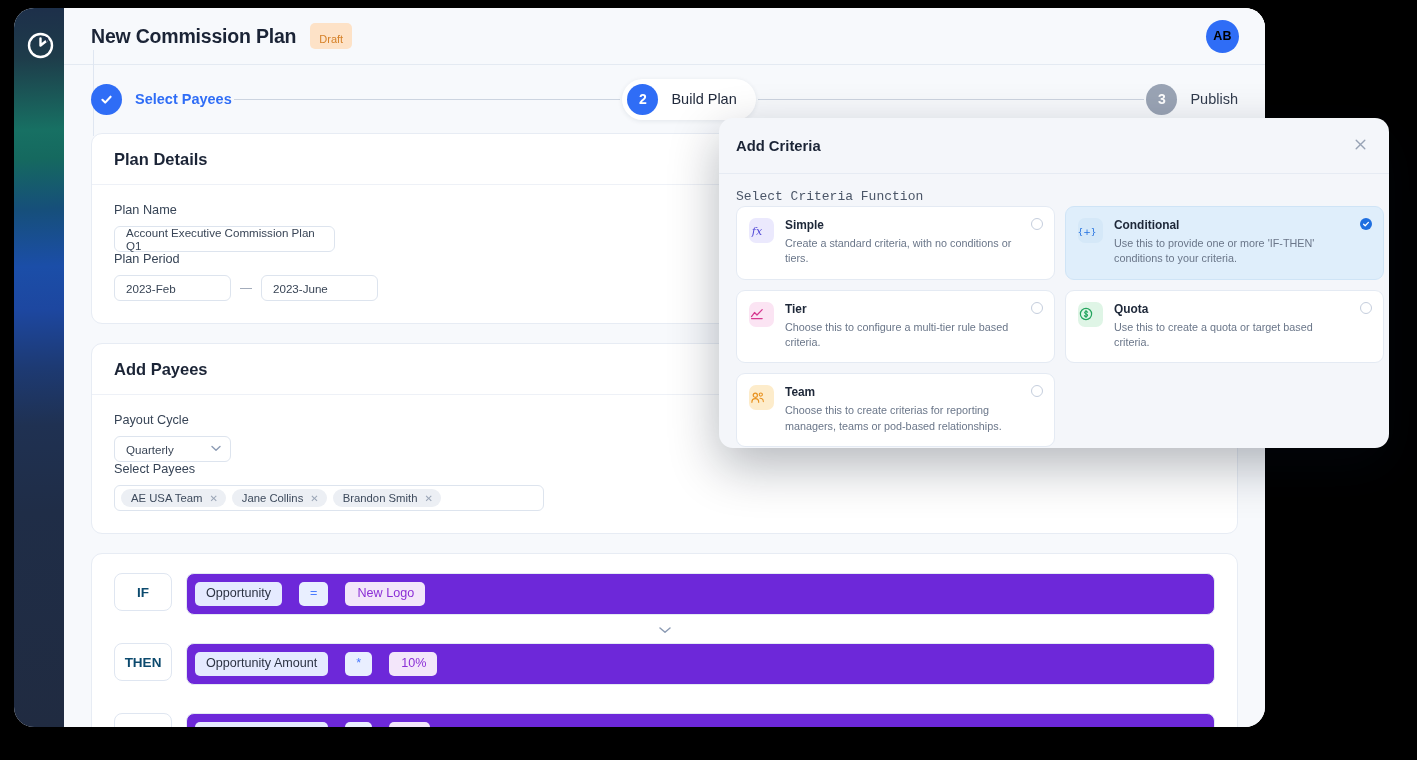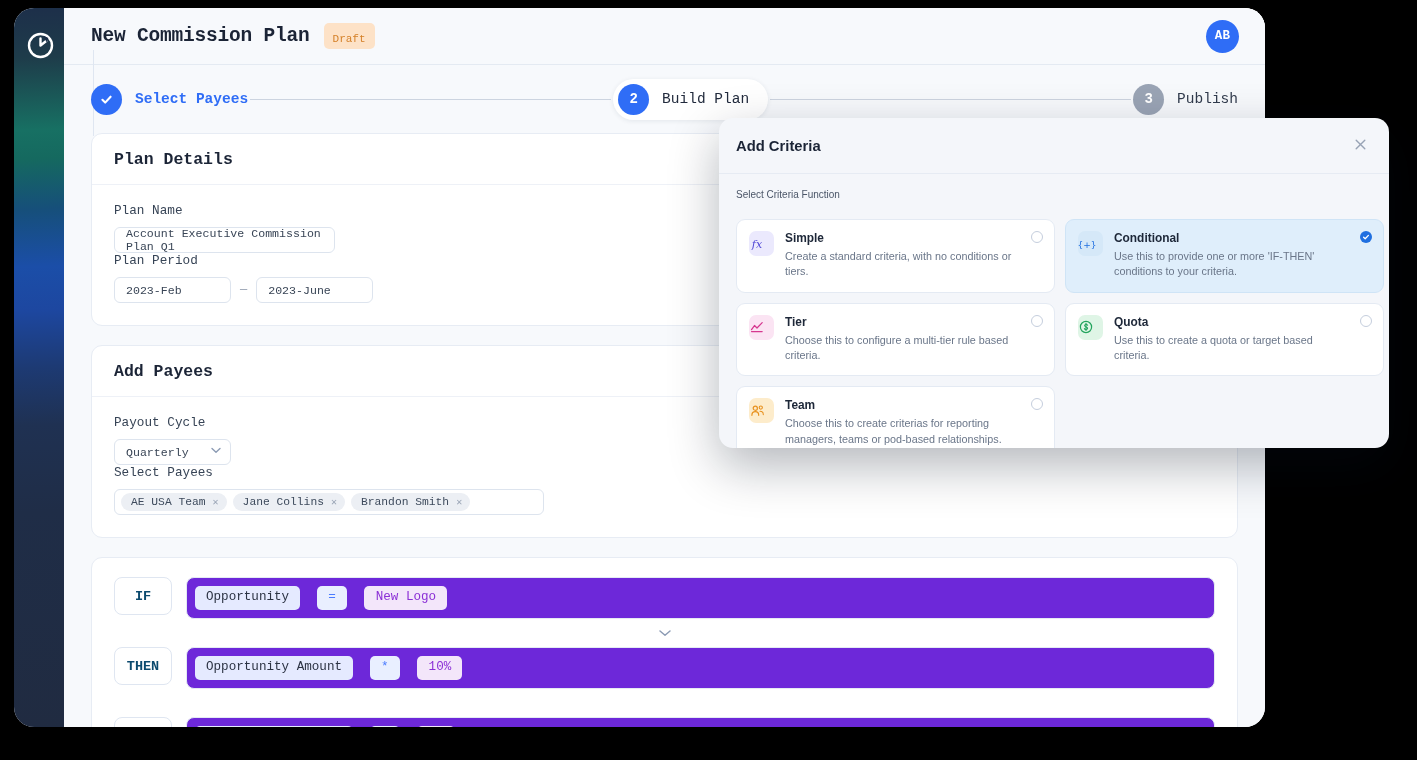--- a/index.html
+++ b/index.html
@@ -59,21 +59,20 @@
     width: 31px;
     height: 31px;
   }
 
   
   .main {
     flex: 1;
     position: relative;
     background: #f7f9fc;
     overflow: hidden;
-    font-family: Liberation Mono, monospace;
   }
 
   
   .app-header {
     height: 57px;
     background: #f7f9fc;
     display: flex;
     align-items: center;
     padding: 0 26px 0 27px;
     border-bottom: 1px solid #e4eaf2;
@@ -92,21 +91,21 @@
     padding: 11px 9px 4px;
     border-radius: 5px;
     line-height: 1;
   }
   .header-spacer { flex: 1; }
   .avatar {
     width: 33px;
     height: 33px;
     border-radius: 50%;
     background: #2f6df6;
-    color: #ffffff;
+    color: #000000;
     font-size: 12.5px;
     font-weight: bold;
     display: flex;
     align-items: center;
     justify-content: center;
     letter-spacing: 0.3px;
   }
 
   
   .stepper {
@@ -323,23 +322,24 @@
     color: #1b2436;
   }
   .modal-close {
     margin-left: auto;
     color: #98a3b5;
     font-size: 16px;
     line-height: 1;
   }
   .modal-body { padding: 15px 17px 0; }
   .modal-sublabel {
-    font-size: 10px;
+    font-size: 13px;
     color: #4b5668;
-    margin-bottom: 19px;
+    margin-bottom: 2px;
+    font-family: Liberation Mono, monospace;
   }
   .criteria-grid {
     display: grid;
     grid-template-columns: 319px 319px;
     gap: 10px;
     grid-auto-rows: min-content;
   }
   .criteria-card {
     background: #ffffff;
     border: 1px solid #e4eaf3;

